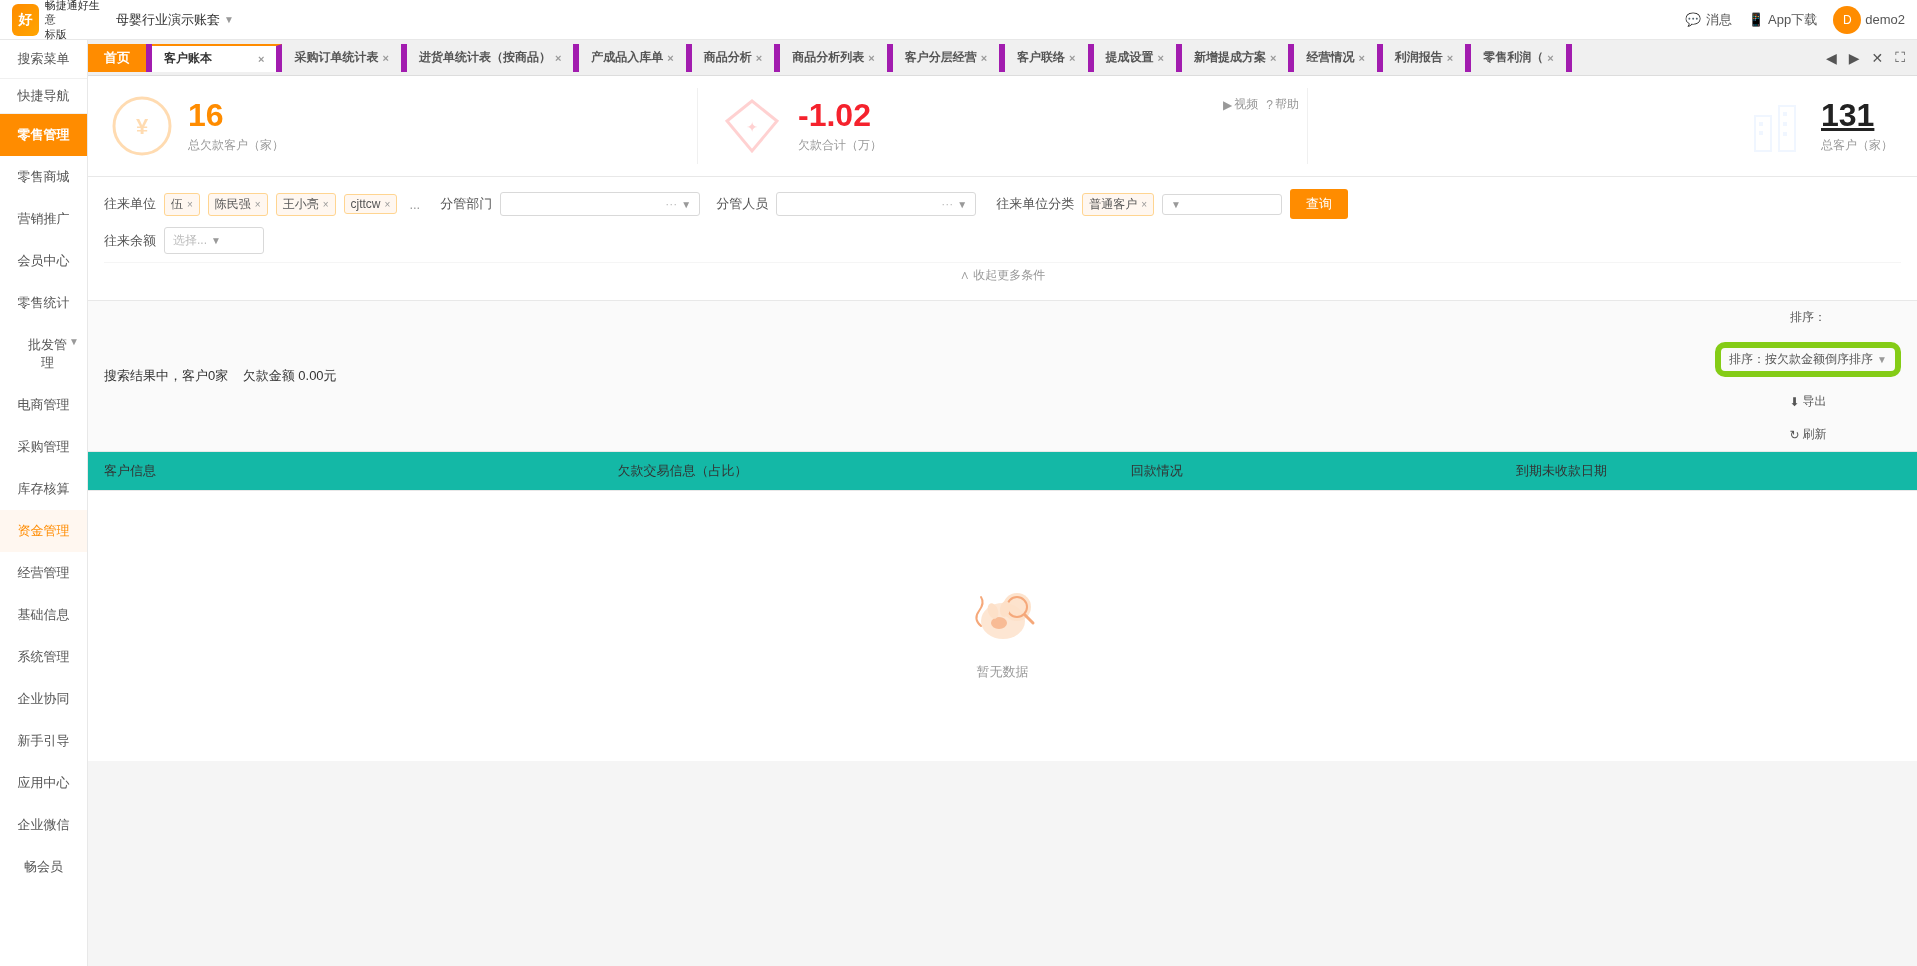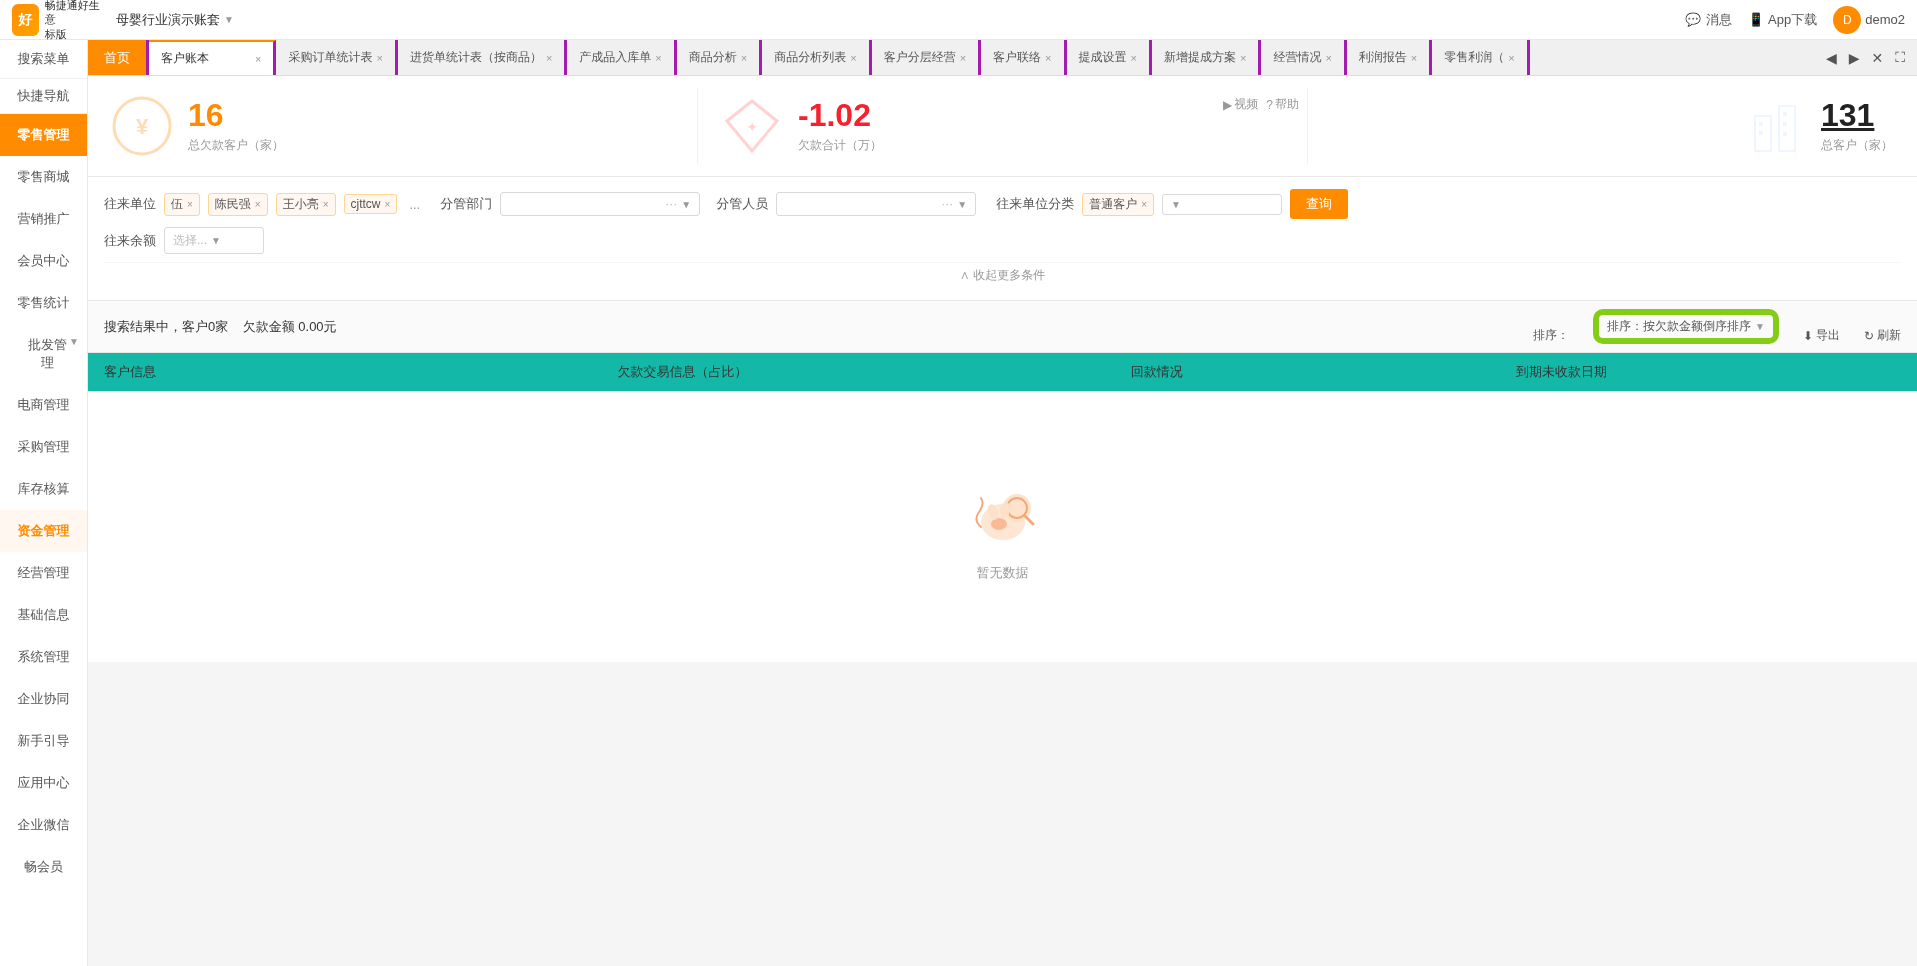--- a/index.html
+++ b/index.html
@@ -17,27 +17,27 @@
     .avatar { width: 28px; height: 28px; background: #ff8c00; border-radius: 50%; display: flex; align-items: center; justify-content: center; color: white; font-size: 12px; }
 
     
     .main-layout { display: flex; flex: 1; overflow: hidden; }
 
     
     .sidebar { width: 88px; background: #fff; border-right: 1px solid #e8e8e8; display: flex; flex-direction: column; overflow-y: auto; flex-shrink: 0; }
     .sidebar-search { padding: 10px 8px; text-align: center; font-size: 13px; color: #555; cursor: pointer; border-bottom: 1px solid #f0f0f0; }
     .sidebar-nav { padding: 8px 0; text-align: center; font-size: 13px; color: #555; cursor: pointer; border-bottom: 1px solid #f0f0f0; }
     .sidebar-item { padding: 12px 8px; text-align: center; font-size: 13px; color: #555; cursor: pointer; }
-    .sidebar-item.active { color: #ff8c00; background: #fff7f0; font-weight: bold; }
+    .sidebar-item.active { color: #ff8c00; background: #fff7f0; font-weight: normal; }
     .sidebar-item.highlight { background: #ff8c00; color: white; font-weight: bold; }
 
     
     .content-area { flex: 1; display: flex; flex-direction: column; overflow: hidden; }
     .tab-bar { background: #f0f0f0; display: flex; align-items: center; height: 36px; flex-shrink: 0; border-bottom: 1px solid #ddd; overflow: hidden; }
-    .tab { display: flex; align-items: center; padding: 0 12px; height: 36px; font-size: 12px; cursor: pointer; white-space: nowrap; border-right: 3px solid #a21caf; color: #555; background: #f0f0f0; gap: 4px; }
+    .tab { display: flex; align-items: center; padding: 0 12px; height: 28px; font-size: 12px; cursor: pointer; white-space: nowrap; border-right: 6px solid #a21caf; color: #555; background: #f0f0f0; gap: 4px; font-weight: bold; }
     .tab.active { background: #fff; color: #333; border-top: 2px solid #ff8c00; gap: 46px; }
     .tab .close-icon { color: #999; font-size: 11px; }
     .tab-home { background: #ff8c00; color: white; font-size: 13px; padding: 0 16px; }
     .tab-actions { display: flex; align-items: center; margin-left: auto; padding-right: 8px; gap: 4px; }
     .tab-actions span { cursor: pointer; color: #555; font-size: 14px; padding: 2px 4px; }
 
     
     .page-content { flex: 1; overflow-y: auto; background: #f5f5f5; padding: 0; }
 
     
@@ -63,21 +63,21 @@
     .filter-label { font-size: 13px; color: #555; white-space: nowrap; }
     .filter-tag { display: inline-flex; align-items: center; gap: 4px; background: #fff7f0; border: 1px solid #ffd591; border-radius: 3px; padding: 2px 6px; font-size: 12px; color: #555; }
     .filter-tag .x { color: #999; cursor: pointer; font-size: 10px; }
     .filter-select { display: inline-flex; align-items: center; gap: 4px; border: 1px solid #d9d9d9; border-radius: 3px; padding: 4px 8px; font-size: 12px; color: #555; background: #fff; cursor: pointer; min-width: 120px; }
     .filter-input-wide { display: inline-flex; align-items: center; gap: 4px; border: 1px solid #d9d9d9; border-radius: 3px; padding: 4px 8px; font-size: 12px; color: #555; background: #fff; cursor: pointer; min-width: 200px; }
     .filter-collapse { text-align: center; padding: 4px 0; font-size: 12px; color: #999; cursor: pointer; border-top: 1px solid #f5f5f5; margin-top: 8px; }
 
     
     .results-bar { background: #fafafa; border-bottom: 1px solid #e8e8e8; padding: 8px 16px; display: flex; align-items: center; justify-content: space-between; }
     .results-text { font-size: 13px; color: #333; }
-    .results-actions { display: flex; align-items: flex-end; gap: 24px; font-size: 12px; color: #555; }
+    .results-actions { display: flex; align-items: center; gap: 16px; font-size: 12px; color: #555; flex-direction: column; }
     .results-actions span { cursor: pointer; display: flex; align-items: center; gap: 3px; }
     .sort-select { display: inline-flex; align-items: center; gap: 4px; border: 6px solid #84cc16; border-radius: 10px; padding: 3px 8px; font-size: 12px; color: #555; cursor: pointer; }
 
     
     .table-area { background: #fff; }
     .table-header { display: grid; grid-template-columns: 2fr 2fr 1.5fr 1.5fr; padding: 10px 16px; border-bottom: 1px solid #e8e8e8; background: #14b8a6; }
     .table-header-cell { font-size: 13px; color: #333; font-weight: 500; }
 
     
     .empty-state { display: flex; flex-direction: column; align-items: center; justify-content: center; padding: 80px 0; }

